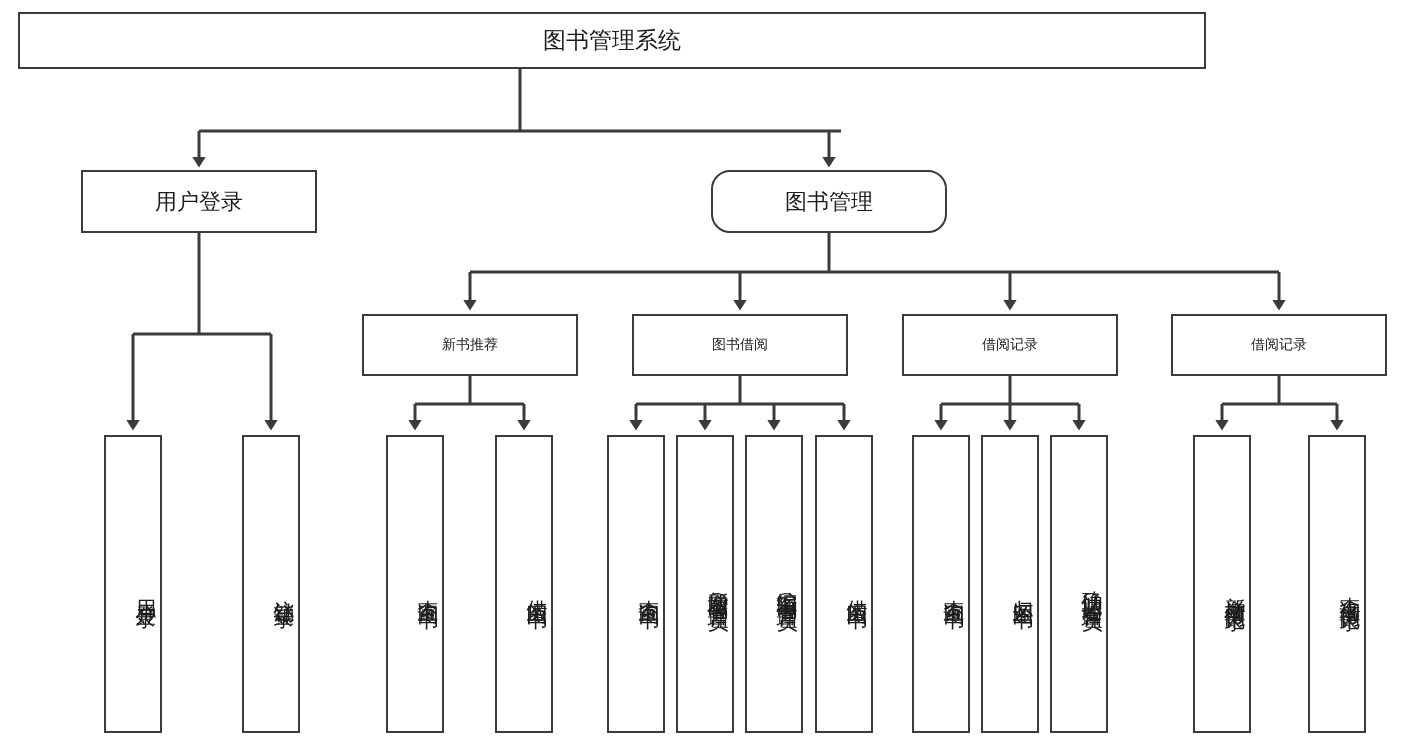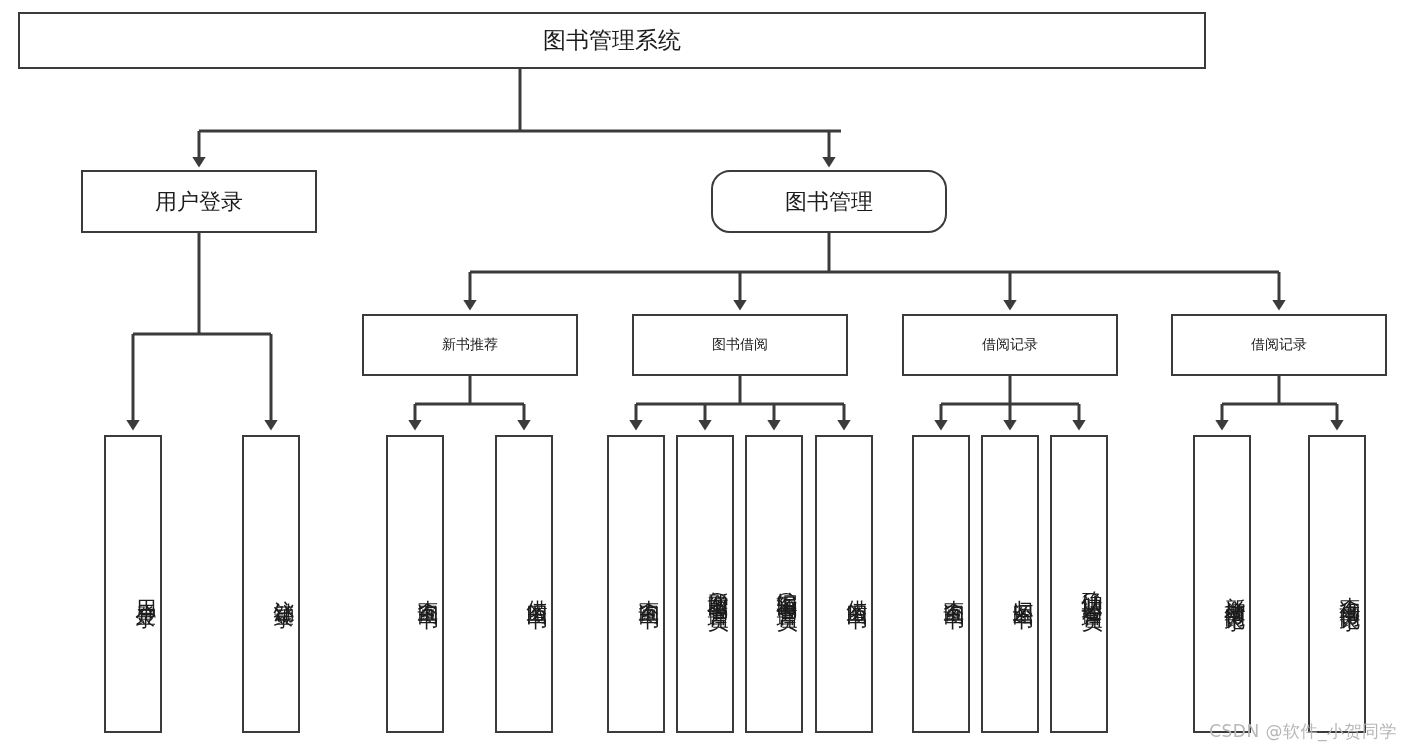--- a/index.html
+++ b/index.html
@@ -172,15 +172,14 @@
     <span>确认归还（管理员）</span>
   </div>
 
   <div class="node leaf" style="left:1193px; top:435px; width:58px; height:298px;">
     <span>新增借阅记录</span>
   </div>
   <div class="node leaf" style="left:1308px; top:435px; width:58px; height:298px;">
     <span>查询借阅记录</span>
   </div>
 
-  <div class="watermark">CSDN @软件_小贺同学</div>
 
 </div>
 
 </body></html>

